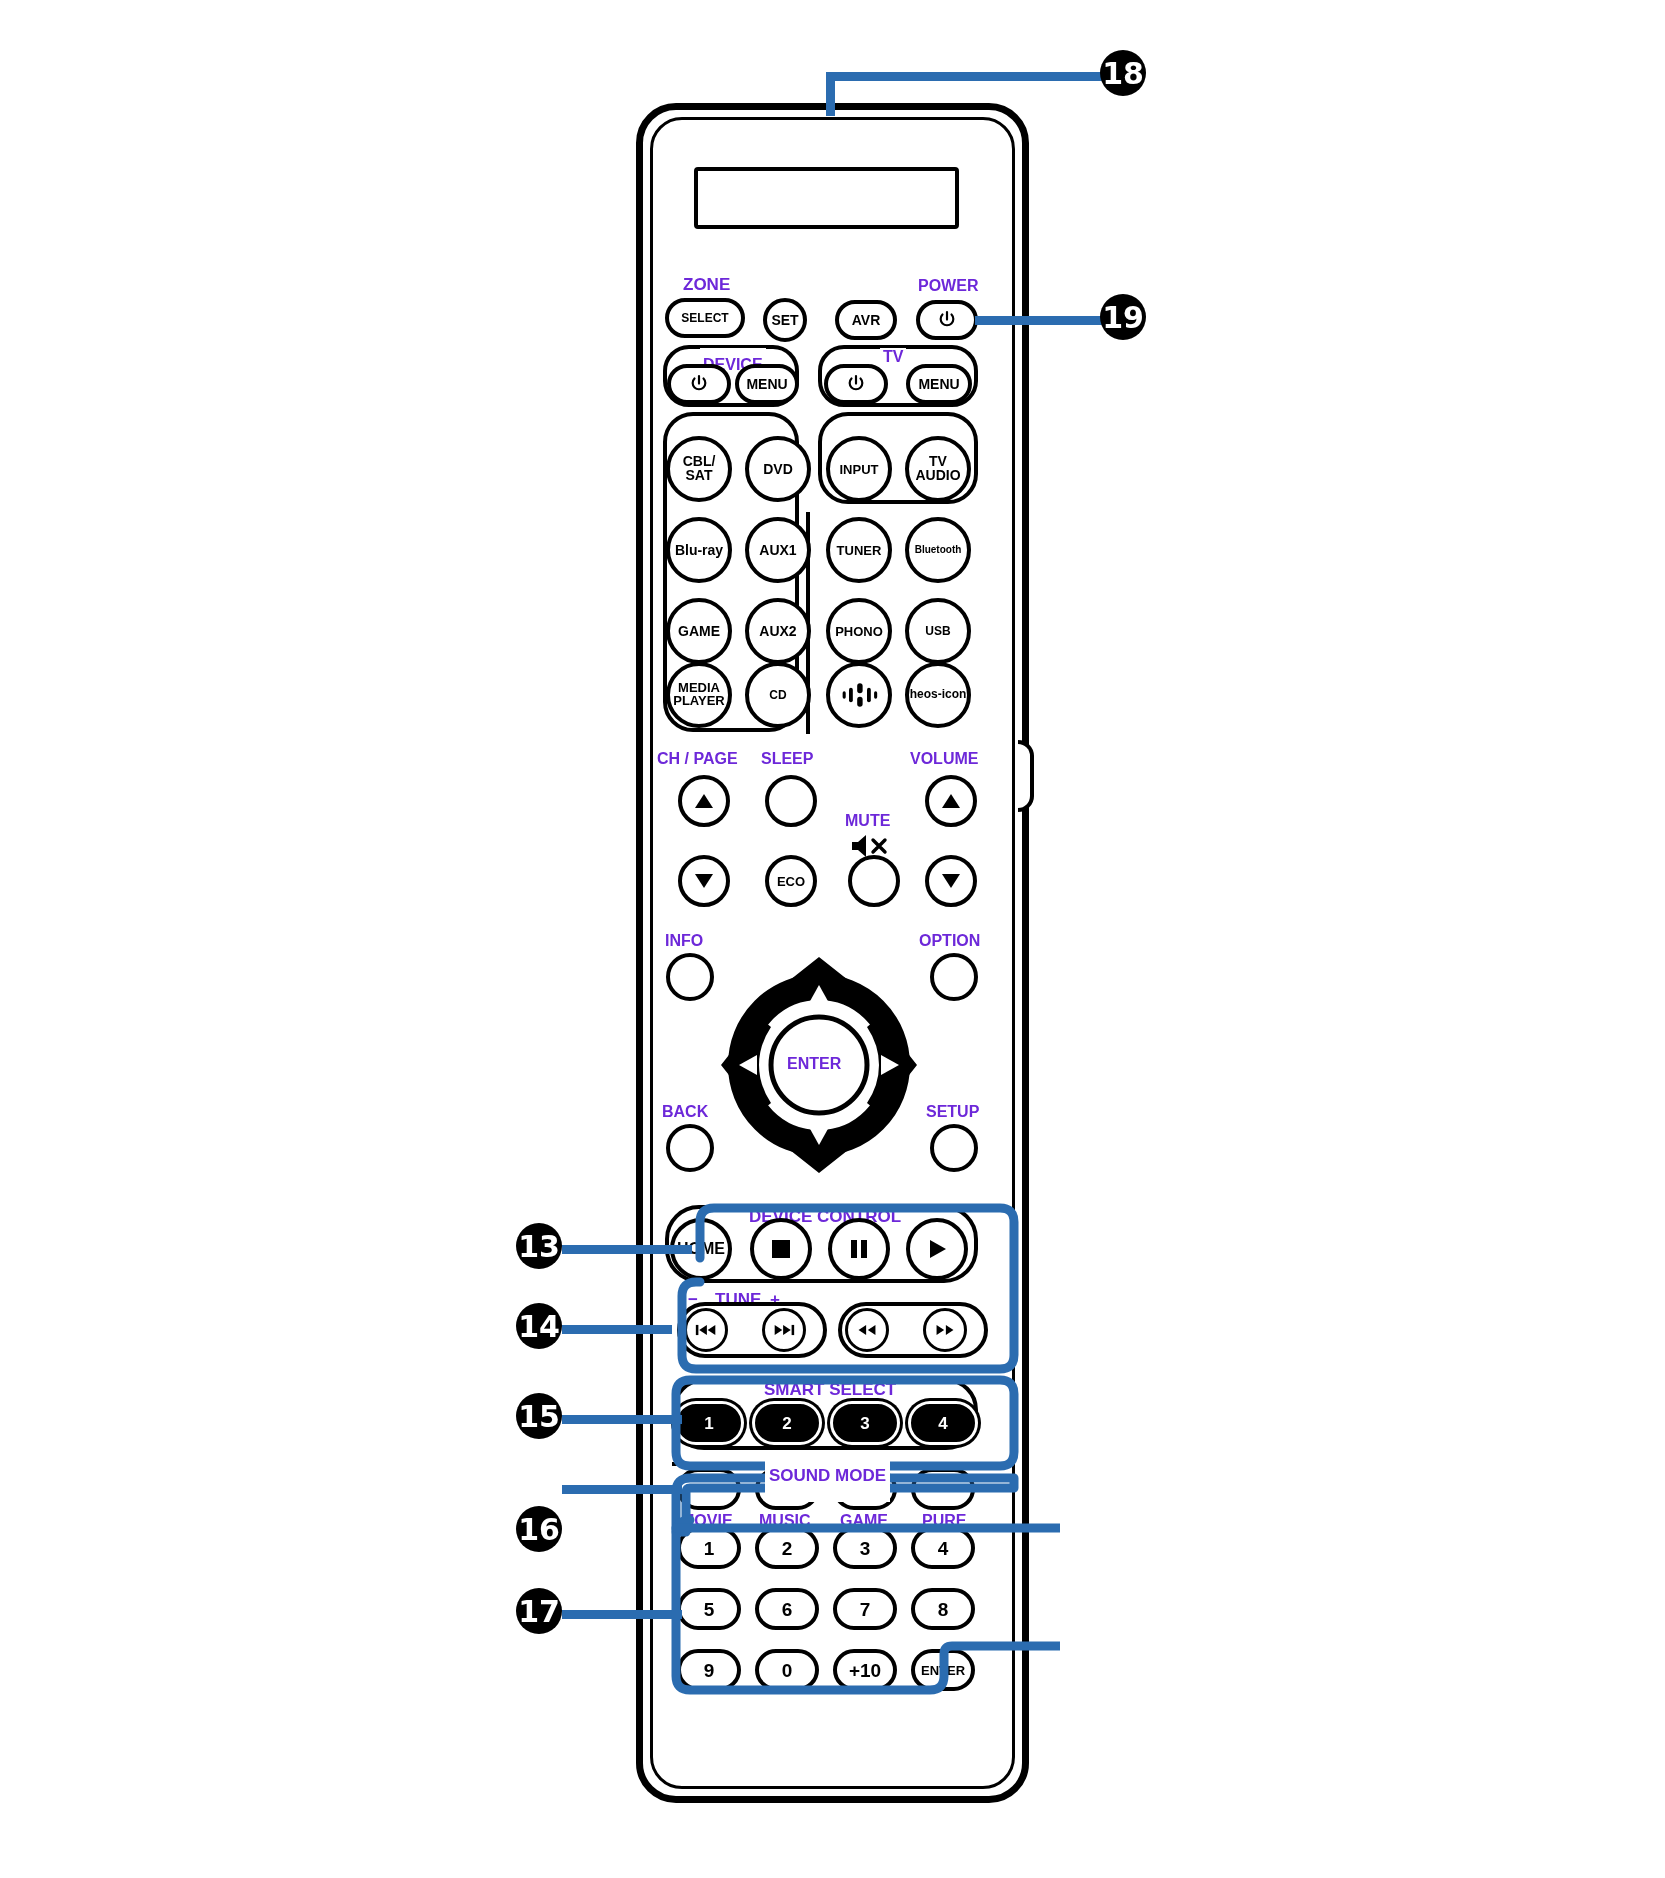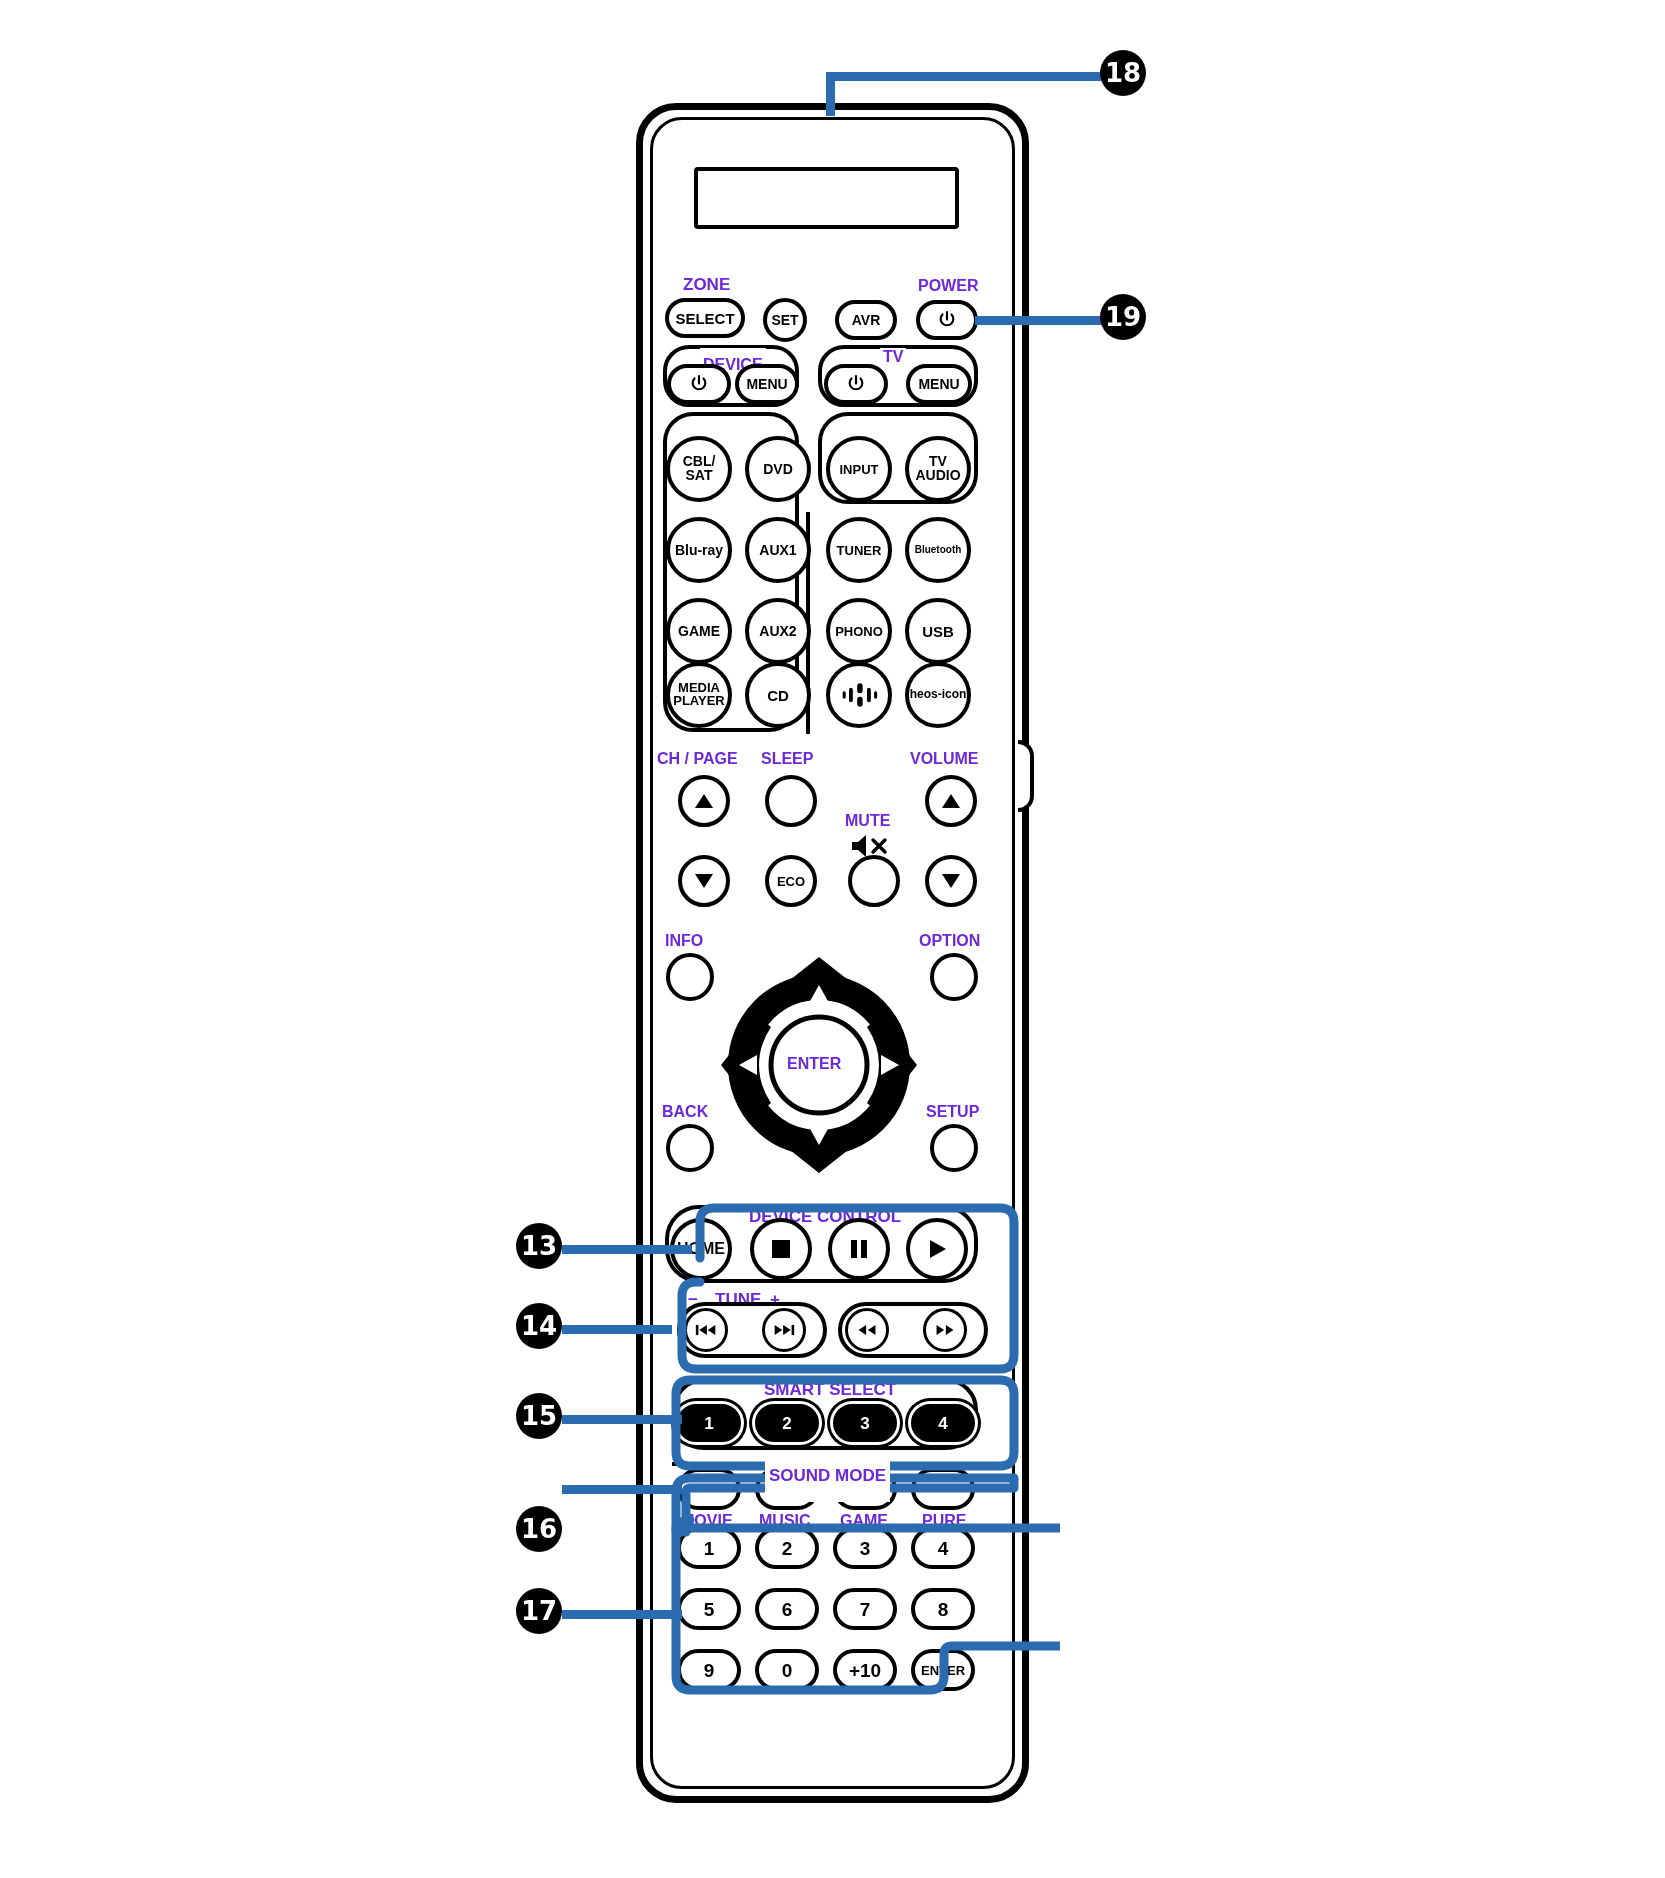--- a/index.html
+++ b/index.html
@@ -27,27 +27,27 @@
   .btn.circ{border-radius:50%;}
   .btn.pill{border-radius:999px;}
   .btn.thin{border-width:3px;}
   .lbl{position:absolute;font-weight:bold;color:#6d28d9;white-space:nowrap;}
 
   
   .grp{position:absolute;box-sizing:border-box;border:4px solid #000;border-radius:26px;background:#fff;}
 
   
   .callout{position:absolute;width:46px;height:46px;border-radius:50%;background:#000;color:#fff;
-    display:flex;align-items:center;justify-content:center;font-size:26px;font-weight:bold;
+    display:flex;align-items:center;justify-content:center;font-size:30px;font-weight:bold;
     font-family:"DejaVu Sans",sans-serif;}
   .lead{position:absolute;background:#2b6cb0;}
   .leadh{height:9px;}
   .leadv{width:9px;} .t10{font-size:10px;}
   .t12{font-size:12px;} .t13{font-size:13px;} .t14{font-size:14px;}
-  .t15{font-size:15px;} .t16{font-size:16px;} .t17{font-size:17px;}
+  .t15{font-size:12px;} .t16{font-size:16px;} .t17{font-size:17px;}
   .t19{font-size:19px;}
 
   .two-line{line-height:0.98;}
 </style>
 </head>
 <body>
 
 <div class="stage">
 
   <div class="remote-outer"></div>

